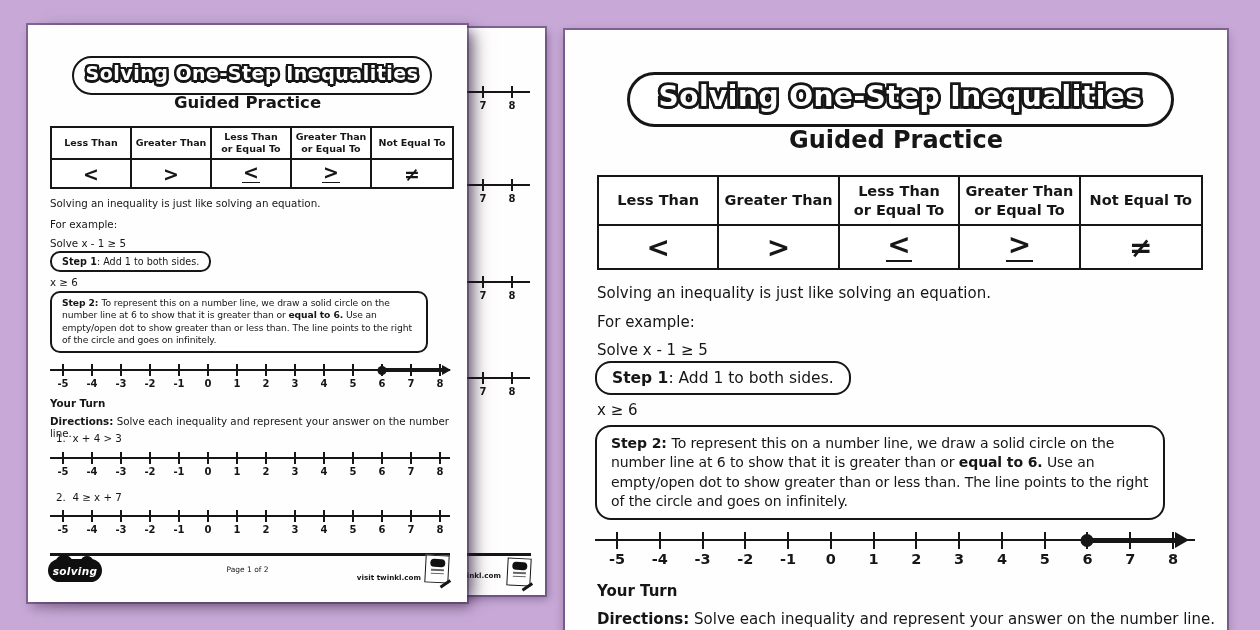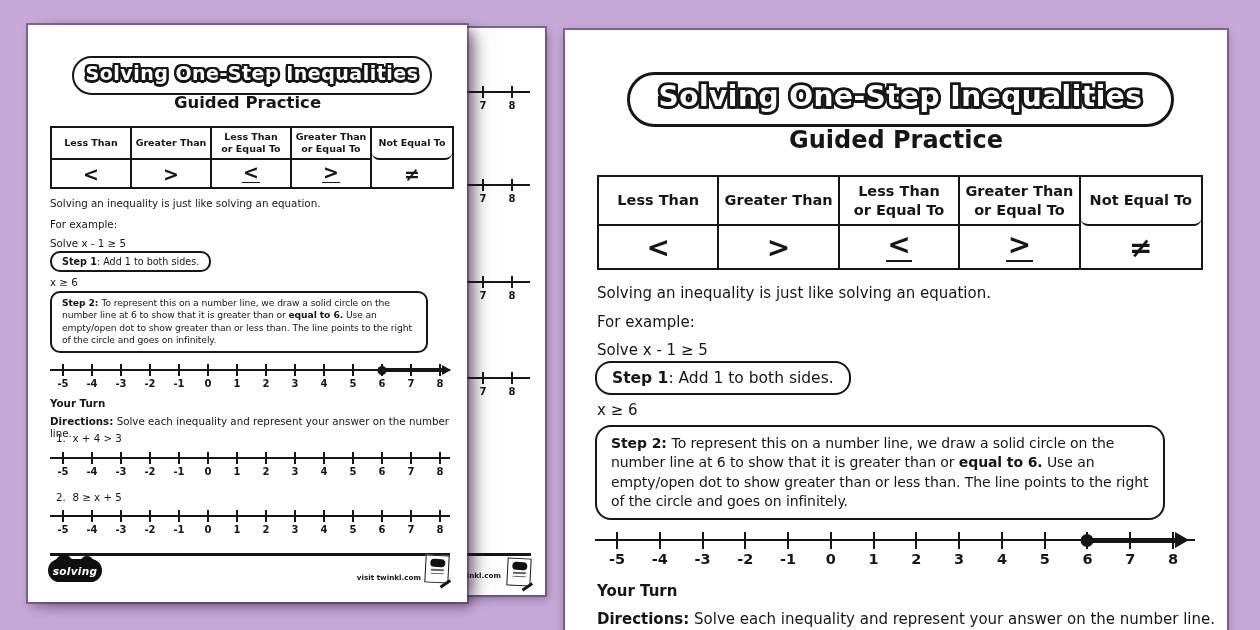--- a/index.html
+++ b/index.html
@@ -35,21 +35,21 @@
   .t-lg .bubble{font-size:28px;line-height:44px;}
   .t-lg .bubble-stroke{-webkit-text-stroke:5.5px #161616;}
 
   
   .symtable{position:absolute;display:grid;grid-template-columns:repeat(5,1fr);border:2.5px solid #161616;background:#fff;}
   .st-h{height:var(--hh);border-right:2px solid #161616;border-bottom:2px solid #161616;
     display:flex;flex-direction:column;justify-content:center;align-items:center;
     font-weight:bold;font-size:var(--hf);line-height:1.25;text-align:center;}
   .st-s{height:var(--sh);border-right:2px solid #161616;display:flex;justify-content:center;align-items:center;
     font-weight:bold;font-size:var(--sf);}
-  .st-h.last,.st-s.last{border-right:none;border-radius:7px;}
+  .st-h.last,.st-s.last{border-right:none;}
   .sym-u{display:inline-block;border-bottom:.09em solid #161616;line-height:.92;padding:0 .06em .05em;}
   .tbl-sm{--hh:30px;--sh:27px;--hf:9.5px;--sf:19px;}
   .tbl-lg{--hh:47px;--sh:42px;--hf:14.5px;--sf:28px;}
 
   
   .stepbox{position:absolute;border:2px solid #161616;border-radius:10px;background:#fff;white-space:nowrap;}
   .stepbox.wrap{white-space:normal;}
   .sb-sm{font-size:9.6px;padding:3px 10px;}
   .sb-sm.wrap{font-size:9.2px;line-height:1.35;letter-spacing:-.1px;padding:4px 10px;}
   .sb-lg{font-size:15.5px;padding:6px 15px;border-width:2.5px;border-radius:16px;}
@@ -245,21 +245,21 @@
         <div class="nl-num" style="left: 303px;">5</div>
         <div class="nl-tick" style="left: 332px;"></div>
         <div class="nl-num" style="left: 332px;">6</div>
         <div class="nl-tick" style="left: 361px;"></div>
         <div class="nl-num" style="left: 361px;">7</div>
         <div class="nl-tick" style="left: 390px;"></div>
         <div class="nl-num" style="left: 390px;">8</div>
       </div>
 
     <div class="txt" style="left:28px;top:466px;font-size:10.3px">
-      <span>2.</span>&nbsp;&nbsp;<span>8 ≥ x + 5</span>
+      <span>2.</span>&nbsp;&nbsp;<span>4 ≥ x + 7</span>
     </div>
     <div class="numline nl-sm" style="left:22px;top:477px;width:400px;height:36px">
         <div class="nl-line"></div>
         <div class="nl-tick" style="left: 13px;"></div>
         <div class="nl-num" style="left: 13px;">-5</div>
         <div class="nl-tick" style="left: 42px;"></div>
         <div class="nl-num" style="left: 42px;">-4</div>
         <div class="nl-tick" style="left: 71px;"></div>
         <div class="nl-num" style="left: 71px;">-3</div>
         <div class="nl-tick" style="left: 100px;"></div>
@@ -283,20 +283,21 @@
         <div class="nl-tick" style="left: 361px;"></div>
         <div class="nl-num" style="left: 361px;">7</div>
         <div class="nl-tick" style="left: 390px;"></div>
         <div class="nl-num" style="left: 390px;">8</div>
       </div>
 
     <div class="footer-rule" style="left:22px;top:528px;width:400px"></div>
     <div class="logo-cloud" style="left:20px;top:534px">
       <span>solving</span>
     </div>
+    <div class="txt center page-label" style="top:540px">Page 1 of 2</div>
     <div class="abs" style="right:46px;top:540px">
       <span class="site-label">visit twinkl.com</span>
     </div>
     <div class="badge" style="left:397px;top:530px">
       <div class="badge-cloud"></div>
       <div class="badge-line"></div>
       <div class="badge-line"></div>
       <div class="badge-pencil"></div>
     </div>
   </div>

